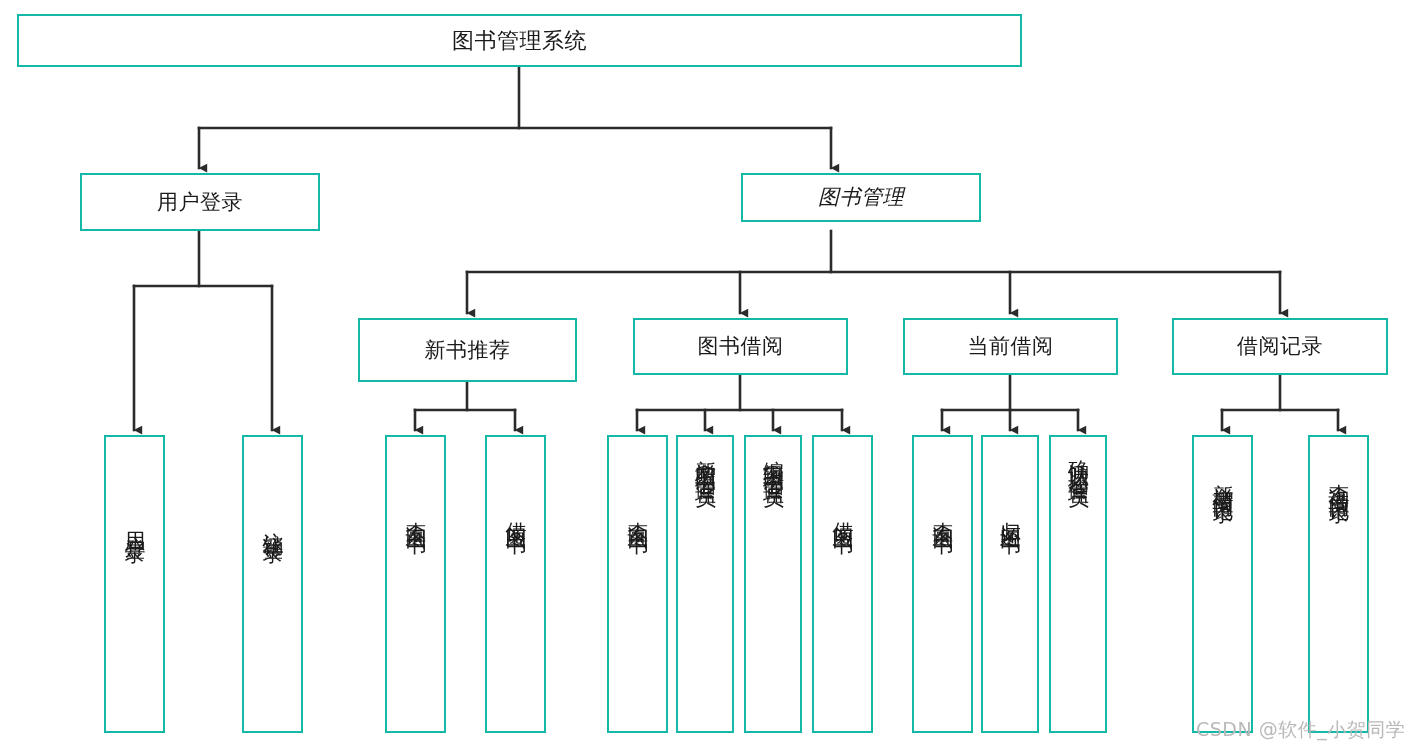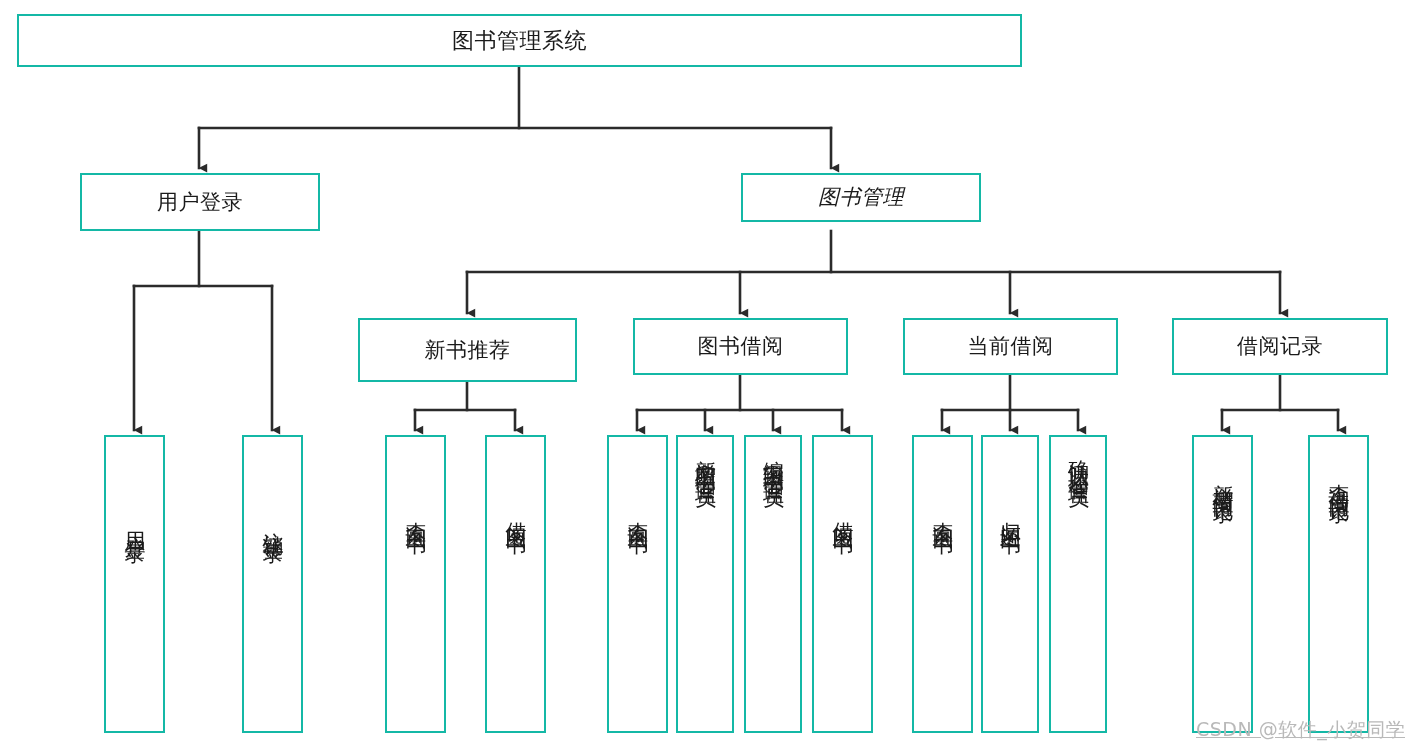--- a/index.html
+++ b/index.html
@@ -188,15 +188,15 @@
     <span class="lbl">确认归还（管理员）</span>
   </div>
 
   <div class="node v" style="left:1192px; top:435px; width:61px; height:298px; padding-top:30px;">
     <span class="lbl">新增借阅记录</span>
   </div>
   <div class="node v" style="left:1308px; top:435px; width:61px; height:298px; padding-top:30px;">
     <span class="lbl">查询借阅记录</span>
   </div>
 
-  <div class="watermark" style="left:1196px; top:717px;text-decoration:underline;">CSDN @软件_小贺同学</div>
+  <div class="watermark" style="left:1196px; top:717px;">CSDN @软件_小贺同学</div>
 
 </div>
 
 </body></html>

